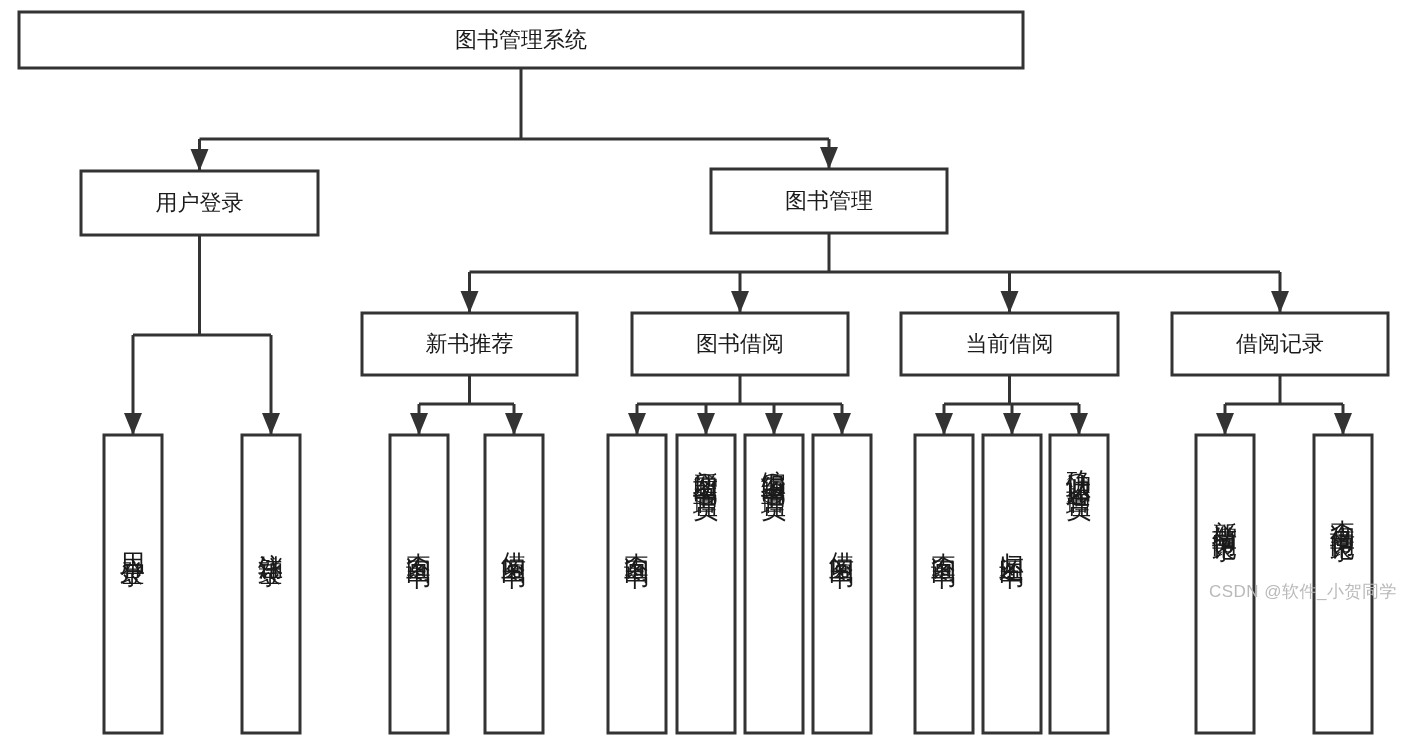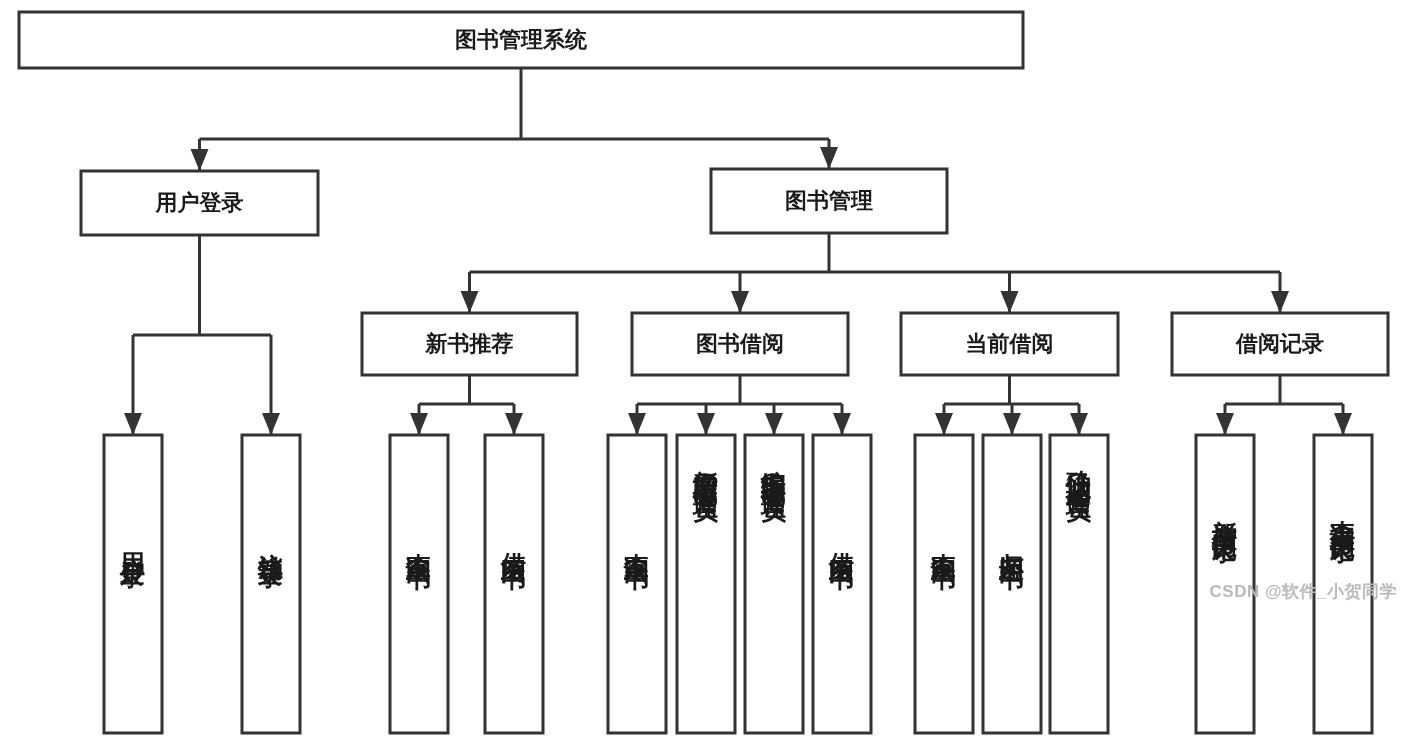--- a/index.html
+++ b/index.html
@@ -12,21 +12,20 @@
     height: 747px;
     font-family: "Liberation Sans", "DejaVu Sans", sans-serif;
     overflow: hidden;
     position: relative;
   }
   #diagram-root {
     position: absolute;
     left: 0; top: 0;
     width: 1405px;
     height: 609px;
-    font-weight: bold;
   }
   svg { display: block; }
   .node-box {
     fill: #ffffff;
     stroke: #333333;
     stroke-width: 3;
   }
   .edge {
     stroke: #333333;
     stroke-width: 3;

